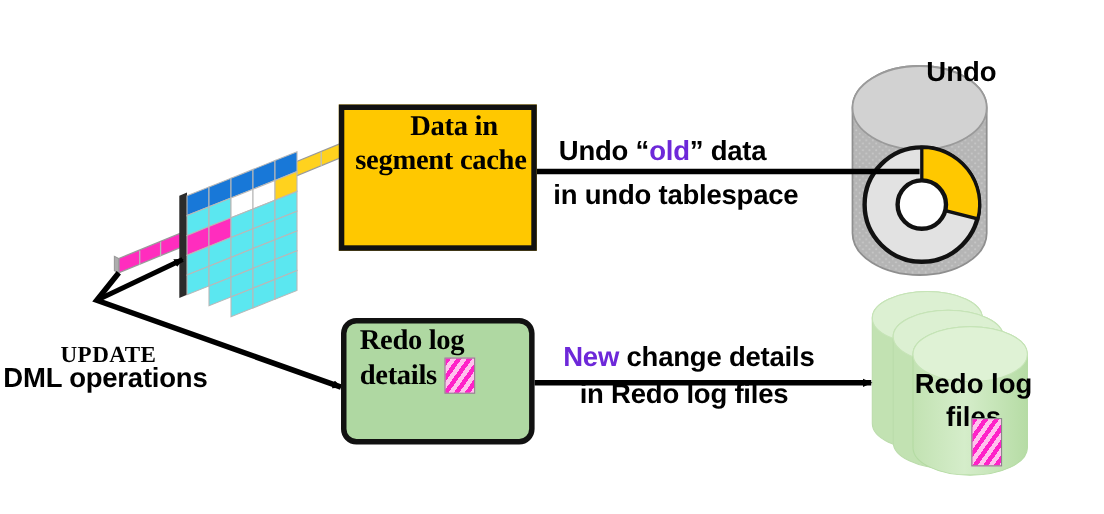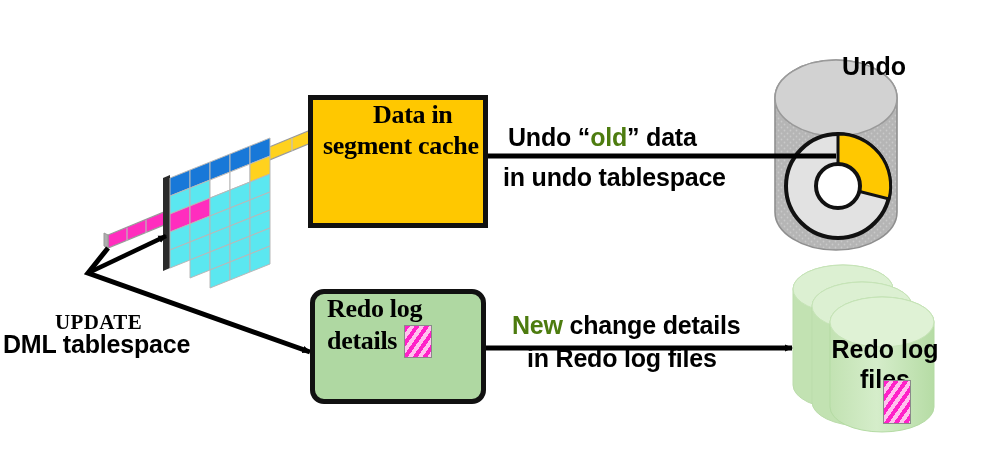--- a/index.html
+++ b/index.html
@@ -131,21 +131,21 @@
     font-size: 25px;
     letter-spacing: -0.2px;
   }
   #redo-line2 {
     left: 527px;
     top: 344px;
     font-weight: bold;
     font-size: 25px;
     letter-spacing: -0.2px;
   }
-  .red { color: #4d7c0f; }
+  .red { color: #6d28d9; }
 
   #undo-segment-label {
     left: 789px;
     top: 52px;
     width: 170px;
     text-align: center;
     font-weight: bold;
     font-size: 25px;
     line-height: 1.18;
     white-space: normal;
@@ -278,21 +278,21 @@
 
     <path d="M488,156 L836,156" fill="none" stroke="#000000" stroke-width="5"></path>
 
     <path d="M486,348 L792,348" fill="none" stroke="#000000" stroke-width="5" marker-end="url(#arrowBlack)"></path>
   </svg>
 
   <div class="lbl" id="update-label">
     <span>UPDATE</span>
   </div>
   <div class="lbl" id="dml-label">
-    <span>DML tablespace</span>
+    <span>DML operations</span>
   </div>
 
   <div class="box" id="buffer-cache-box">
     <div class="line1">Data in</div>
     <div class="line2">segment cache</div>
   </div>
 
   <div class="box" id="redo-log-buffer-box">
     <div>Redo log</div>
     <div class="redo-row">

